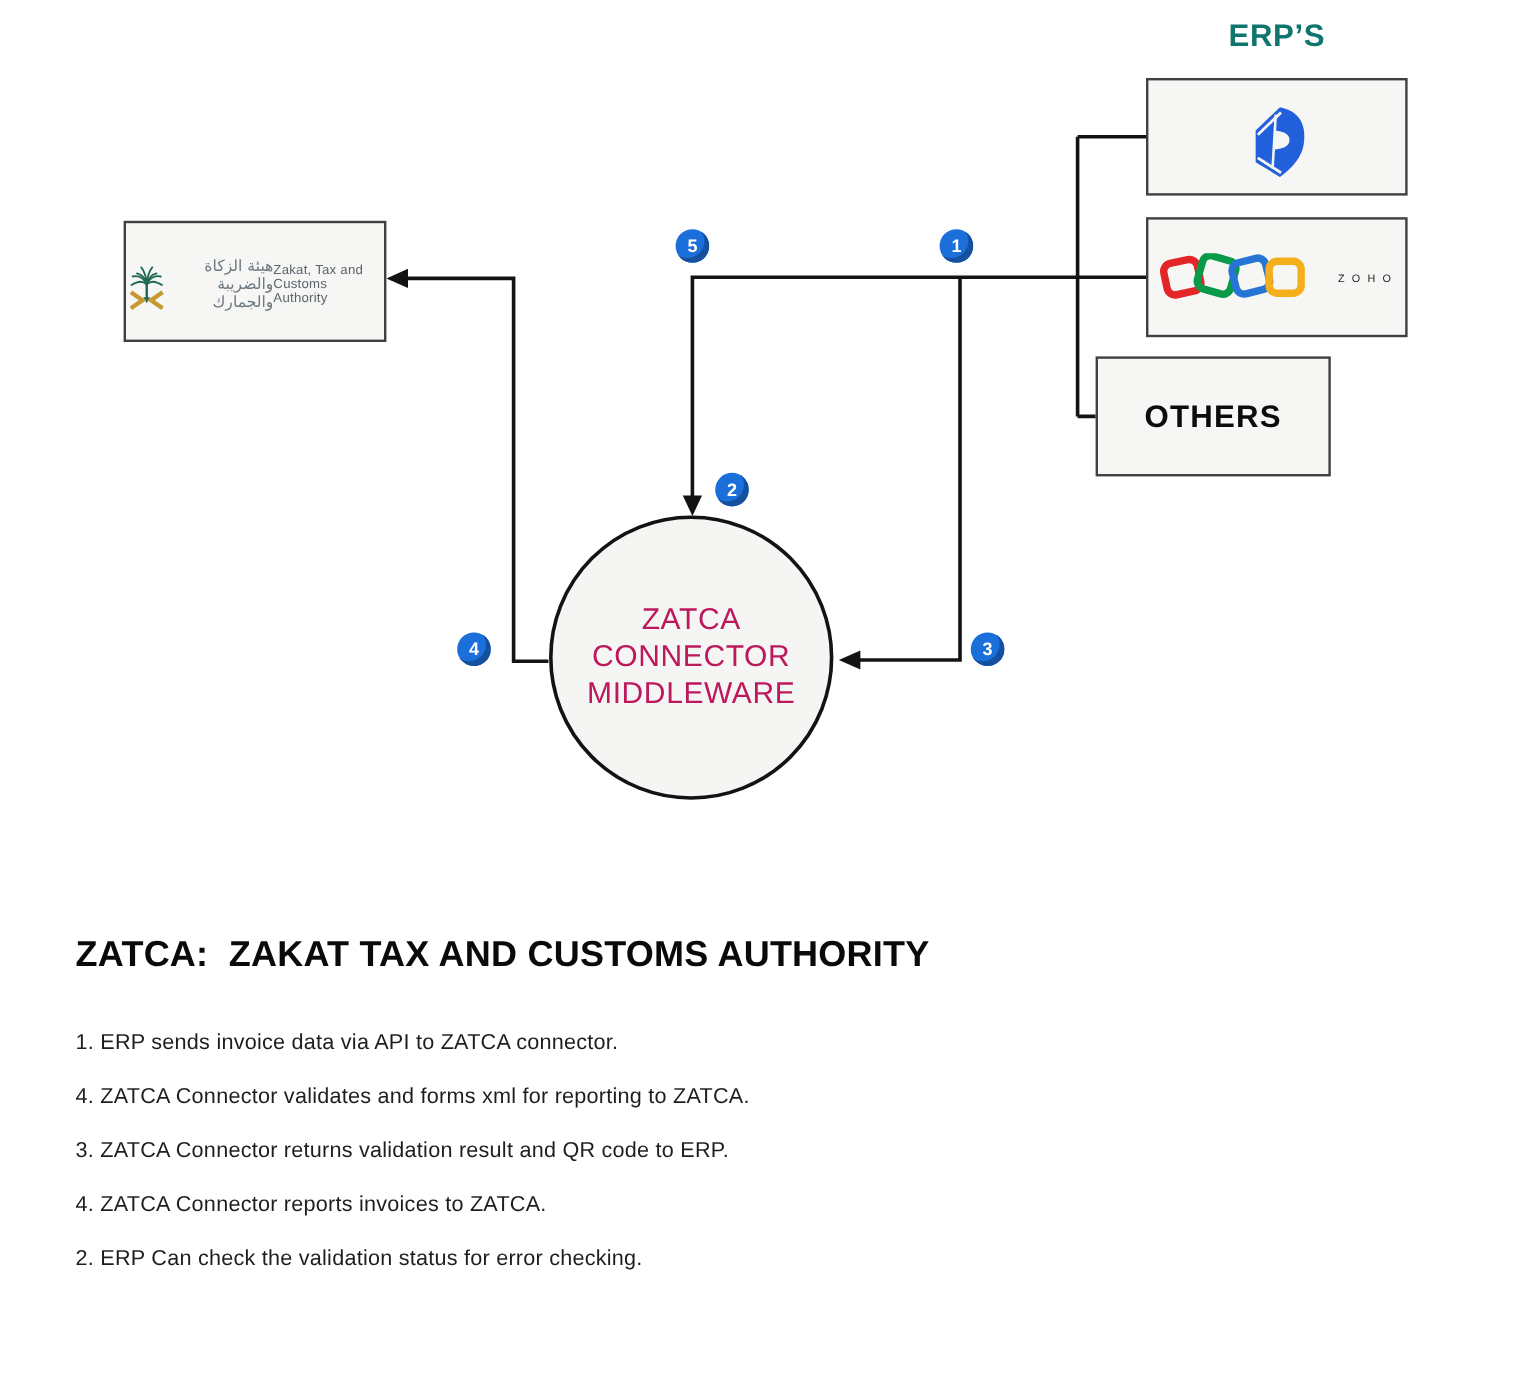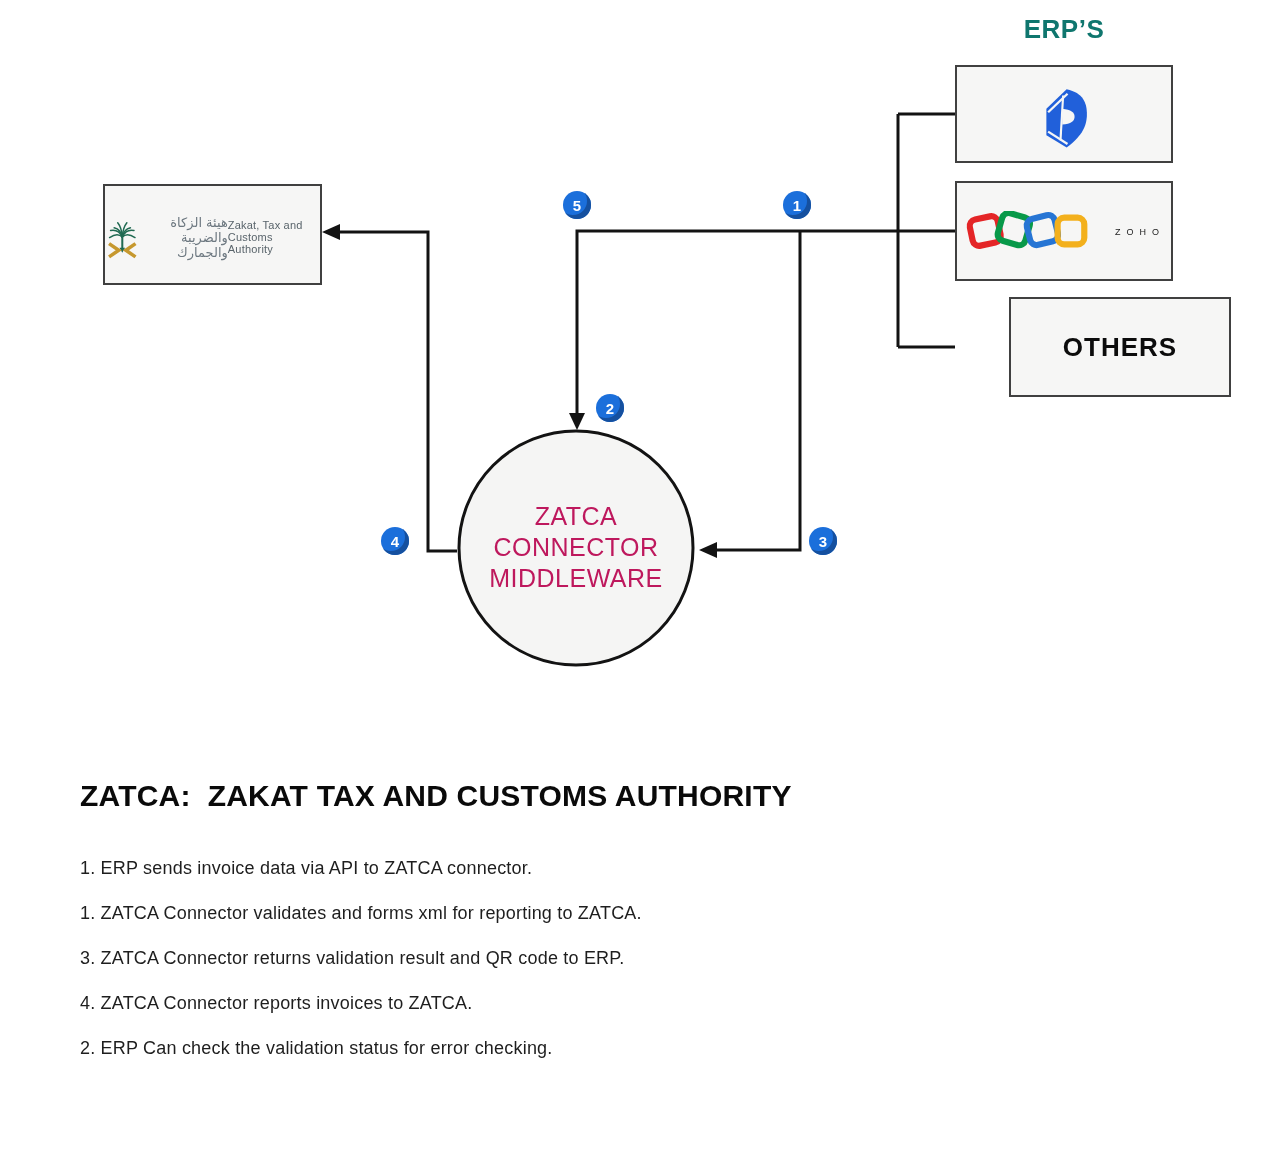--- a/index.html
+++ b/index.html
@@ -11,21 +11,21 @@
 
   
   .node-box{
     position:absolute;box-sizing:border-box;background:#f6f6f5;
     border:2px solid #404040;display:flex;flex-direction:row;
     align-items:center;justify-content:center;
   }
   .zatca-box{left:103px;top:184px;width:219px;height:101px;padding-top:2px;}
   .erp-box-dynamics{left:955px;top:65px;width:218px;height:98px;}
   .erp-box-zoho{left:955px;top:181px;width:218px;height:100px;}
-  .erp-box-others{left:1009px;top:297px;width:222px;height:100px;justify-content:center;}
+  .erp-box-others{left:913px;top:297px;width:196px;height:100px;justify-content:center;}
 
   .erp-title{
     position:absolute;left:955px;top:14px;width:218px;text-align:center;
     font-size:26px;font-weight:bold;letter-spacing:.5px;color:#0f766e;
   }
   .others-label{font-size:26px;font-weight:bold;letter-spacing:1px;color:#0c0c0c;}
 
   .zatca-arabic{
     direction:rtl;font-family:"DejaVu Sans", sans-serif;
     font-size:13px;color:#6d7880;margin-top:3px;line-height:15px;
@@ -50,21 +50,21 @@
     color:#fff;font-size:15px;font-weight:bold;
     display:flex;align-items:center;justify-content:center;
   }
   .badge-1{left:783px;top:191px;}
   .badge-2{left:596px;top:394px;}
   .badge-3{left:809px;top:527px;}
   .badge-4{left:381px;top:527px;}
   .badge-5{left:563px;top:191px;}
 
   
-  .legend{position:absolute;left:80px;top:779px;width:1150px;}
+  .legend{position:absolute;left:63px;top:779px;width:1150px;}
   .legend-heading{
     font-size:30px;font-weight:bold;letter-spacing:.2px;color:#0a0a0a;
     white-space:pre-wrap;
   }
   .legend-items{margin-top:40px;}
   .legend-item{
     font-size:18px;color:#1e1e1e;line-height:30px;margin-bottom:15px;
     letter-spacing:.2px;
   }
 </style>
@@ -145,20 +145,20 @@
   <div class="badge badge-1">1</div>
   <div class="badge badge-2">2</div>
   <div class="badge badge-3">3</div>
   <div class="badge badge-4">4</div>
   <div class="badge badge-5">5</div>
 
   <div class="legend">
     <div class="legend-heading">ZATCA:  ZAKAT TAX AND CUSTOMS AUTHORITY</div>
     <div class="legend-items">
       <div class="legend-item">1. ERP sends invoice data via API to ZATCA connector.</div>
-      <div class="legend-item">1. ZATCA Connector validates and forms xml for reporting to ZATCA.</div>
+      <div class="legend-item">4. ZATCA Connector validates and forms xml for reporting to ZATCA.</div>
       <div class="legend-item">3. ZATCA Connector returns validation result and QR code to ERP.</div>
       <div class="legend-item">4. ZATCA Connector reports invoices to ZATCA.</div>
       <div class="legend-item">2. ERP Can check the validation status for error checking.</div>
     </div>
   </div>
 
 </div>
 
 </body></html>

